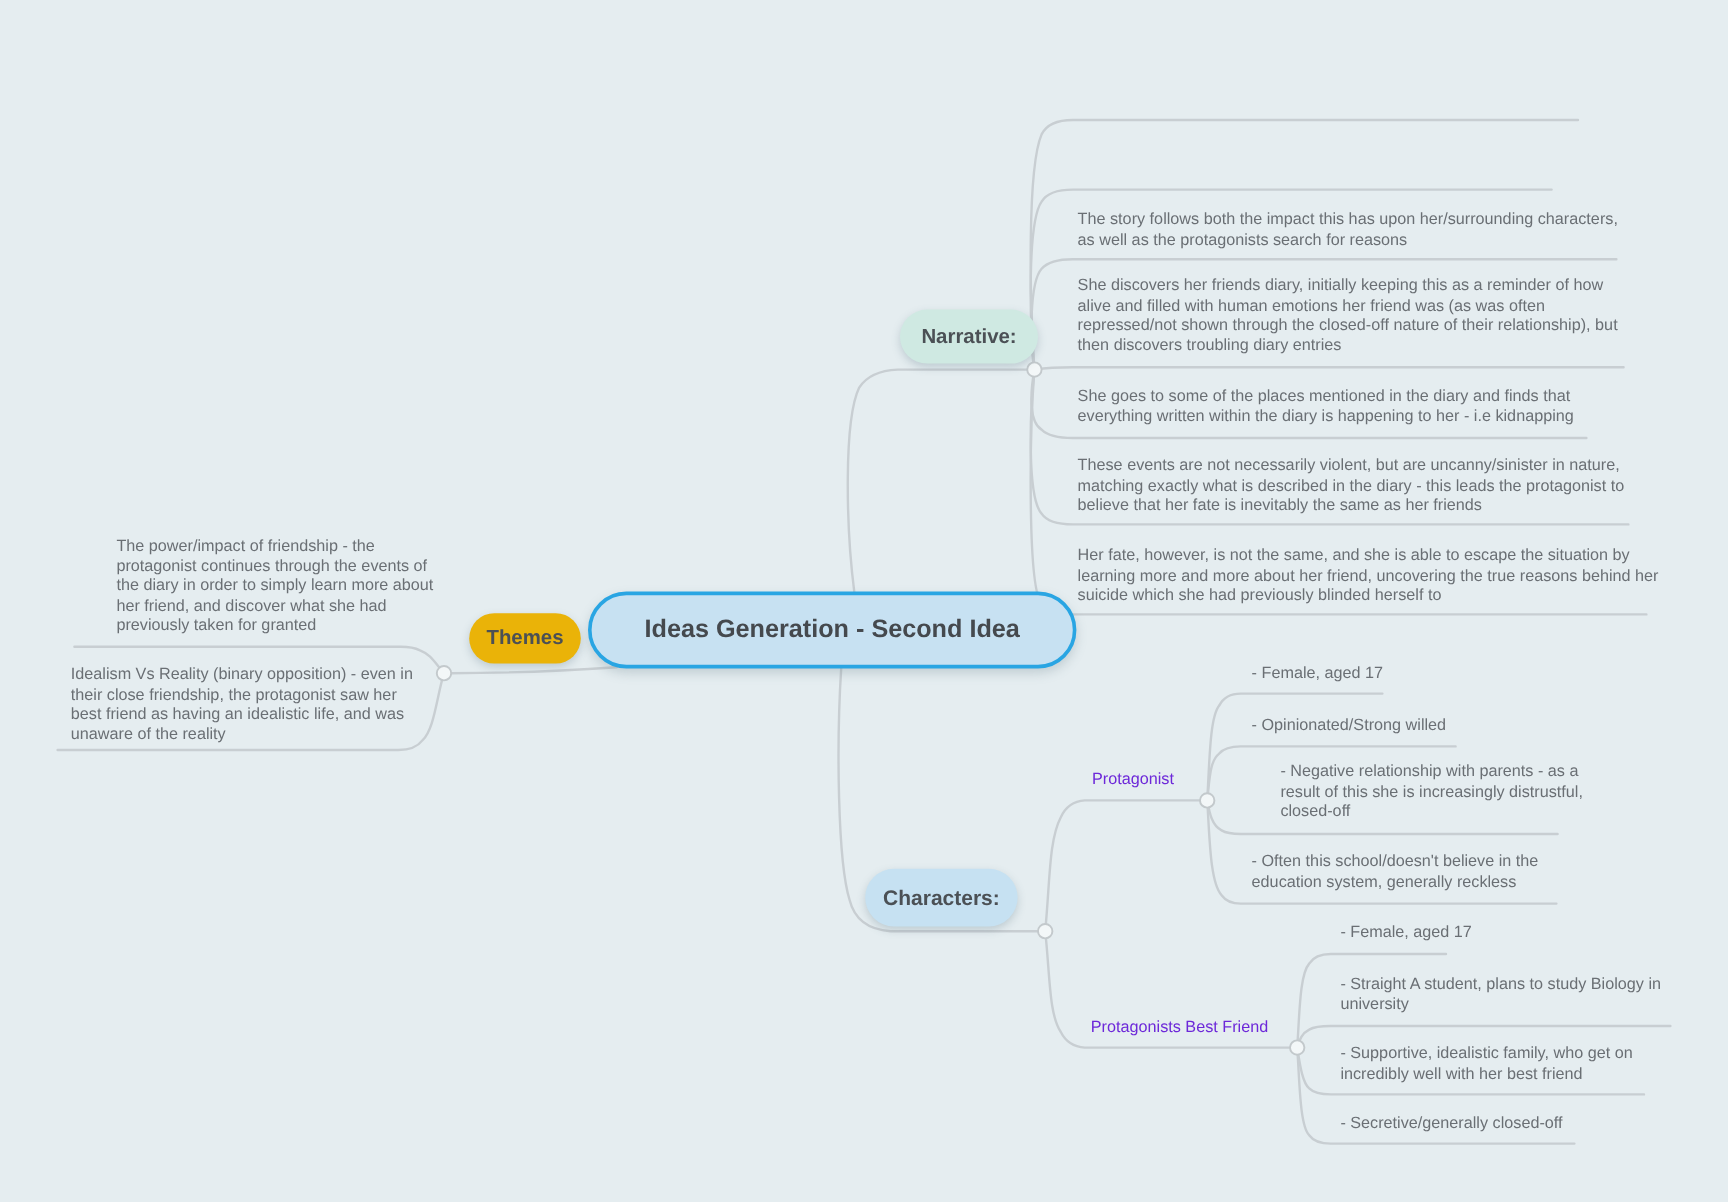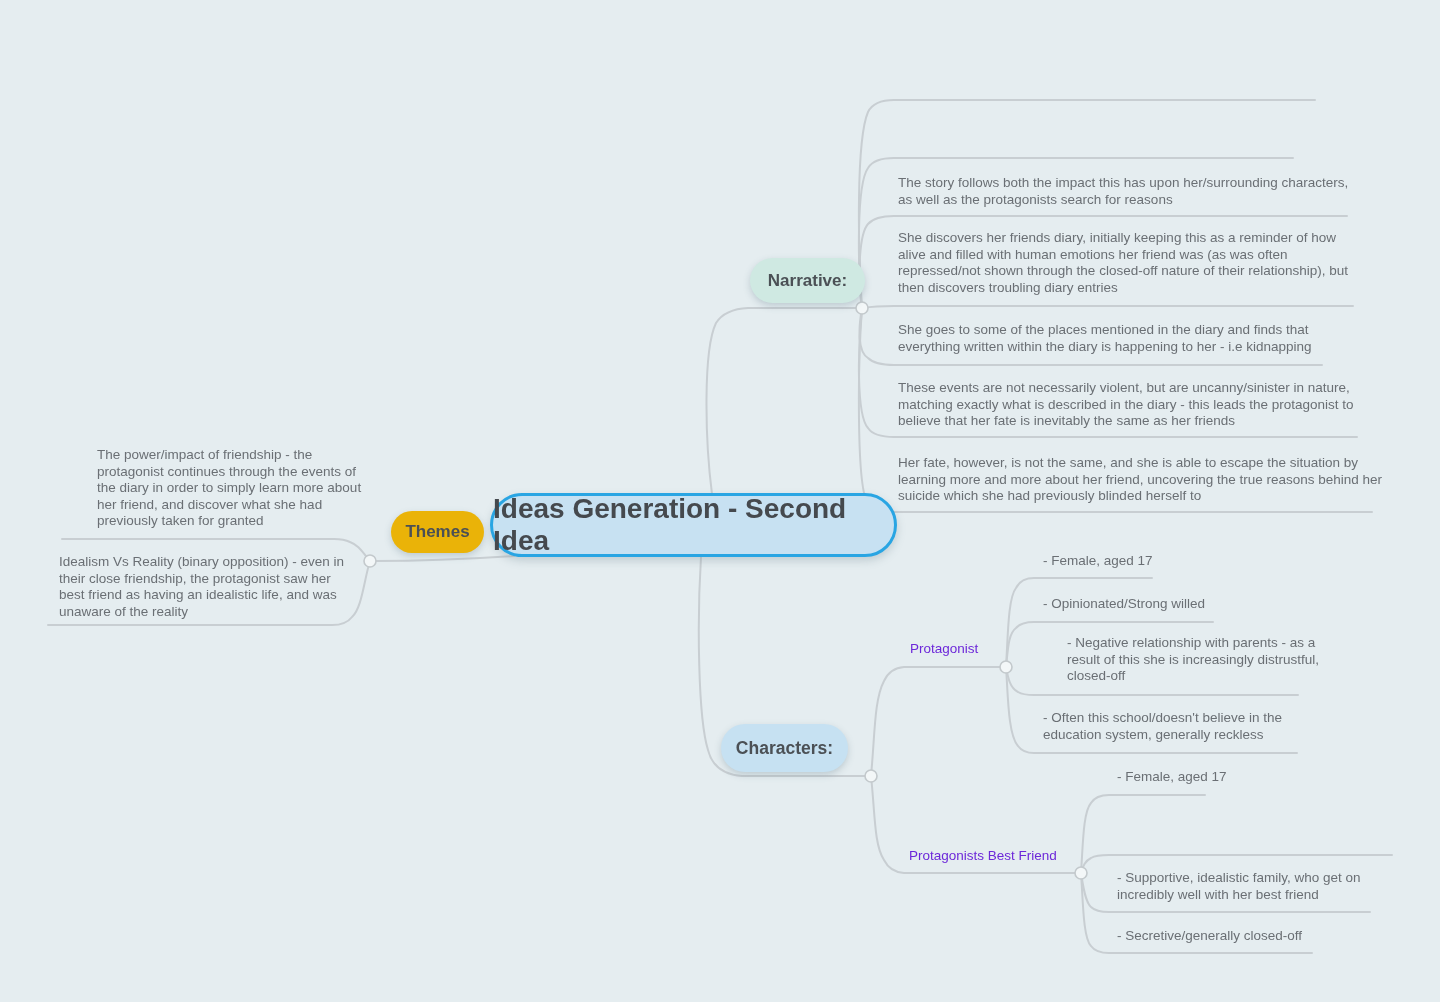--- a/index.html
+++ b/index.html
@@ -44,21 +44,21 @@
     left:391px;top:511px;width:93px;height:42px;
     background:#eab308;border-radius:21px;font-size:17px;
   }
   .pill-characters{
     left:721px;top:724px;width:127px;height:48px;
     background:#c6e1f2;border-radius:24px;font-size:17.5px;
   }
   .pill-central{
     left:490px;top:493px;width:407px;height:64px;
     background:#c7e1f2;border:3px solid #29a5e3;border-radius:34px;
-    font-size:28px;color:#45494e;
+    font-size:21px;color:#45494e;
     box-shadow:0 4px 9px rgba(100,125,138,.28);
     box-sizing:border-box;
   }
 </style>
 </head>
 <body>
 
 <div id="canvas">
 
   <svg id="wires" width="1440" height="1002" viewBox="0 0 1440 1002">
@@ -144,17 +144,19 @@
 
   <div class="tnode" style="left:1043px;top:553px;width:290px;">- Female, aged 17</div>
   <div class="tnode" style="left:1043px;top:596px;width:290px;">- Opinionated/Strong willed</div>
   <div class="tnode" style="left:1043px;top:635px;width:290px;margin-left:24px;">- Negative relationship with parents - as a
 result of this she is increasingly distrustful,
 closed-off</div>
   <div class="tnode" style="left:1043px;top:710px;width:290px;">- Often this school/doesn't believe in the
 education system, generally reckless</div>
 
   <div class="tnode" style="left:1117px;top:769px;width:300px;">- Female, aged 17</div>
+  <div class="tnode" style="left:1117px;top:812px;width:300px;">- Straight A student, plans to study Biology in
+university</div>
   <div class="tnode" style="left:1117px;top:870px;width:300px;">- Supportive, idealistic family, who get on
 incredibly well with her best friend</div>
   <div class="tnode" style="left:1117px;top:928px;width:300px;">- Secretive/generally closed-off</div>
 
 </div>
 
 </body></html>

